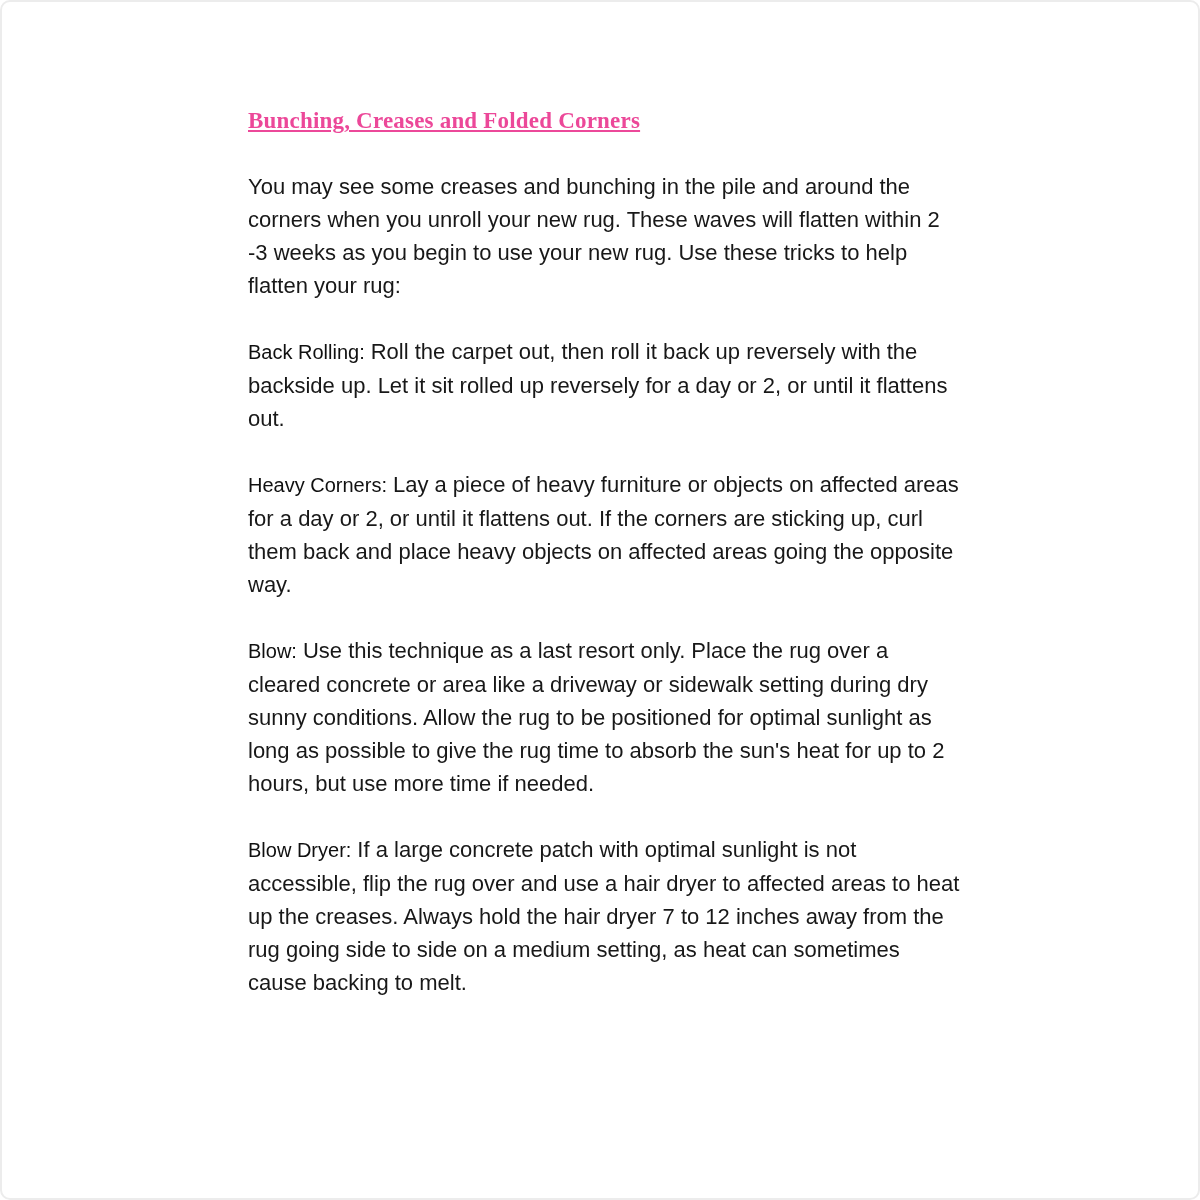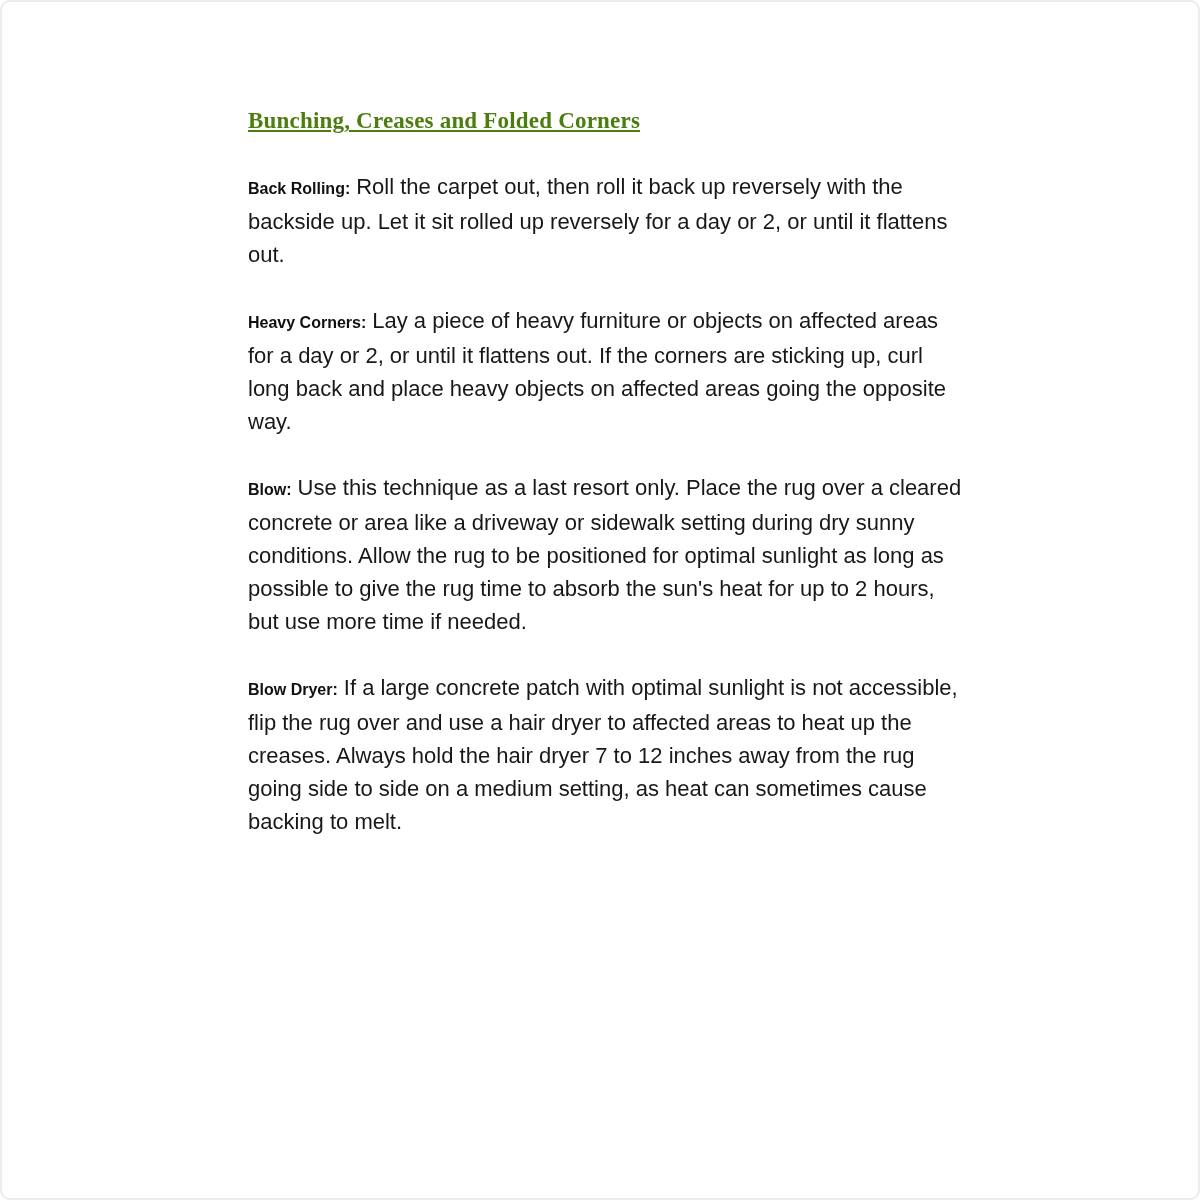--- a/index.html
+++ b/index.html
@@ -25,57 +25,58 @@
   .page {
     position: absolute;
     left: 248px;
     top: 108px;
     width: 714px;
   }
   .doc-heading {
     font-family: "Liberation Serif", "DejaVu Serif", serif;
     font-weight: bold;
     font-size: 23px;
-    color: #4d7c0f;
+    color: #ec4899;
     text-decoration: underline;
     margin: 0 0 36px 0;
     letter-spacing: 0.2px;
   }
   .para {
     font-size: 22px;
     line-height: 33px;
     margin: 0 0 33px 0;
     color: #181818;
   }
   .para strong {
-    font-weight: bold;
-    font-size: 16px;
+    font-weight: normal;
+    font-size: 20px;
     color: #101010;
     margin-right: 6px;
   }
   .para:last-child {
     margin-bottom: 16px;
   }
 </style>
 </head>
 <body>
 
 <div class="frame"></div>
 
 <div class="page">
 
   <h1 class="doc-heading">Bunching, Creases and Folded Corners</h1>
 
+  <p class="para">You may see some creases and bunching in the pile and around the corners when you unroll your new rug. These waves will flatten within 2 -3 weeks as you begin to use your new rug. Use these tricks to help flatten your rug:</p>
 
   <p class="para">
     <strong>Back Rolling:</strong><span>Roll the carpet out, then roll it back up reversely with the backside up. Let it sit rolled up reversely for a day or 2, or until it flattens out.</span>
   </p>
 
   <p class="para">
-    <strong>Heavy Corners:</strong><span>Lay a piece of heavy furniture or objects on affected areas for a day or 2, or until it flattens out. If the corners are sticking up, curl long back and place heavy objects on affected areas going the opposite way.</span>
+    <strong>Heavy Corners:</strong><span>Lay a piece of heavy furniture or objects on affected areas for a day or 2, or until it flattens out. If the corners are sticking up, curl them back and place heavy objects on affected areas going the opposite way.</span>
   </p>
 
   <p class="para">
     <strong>Blow:</strong><span>Use this technique as a last resort only. Place the rug over a cleared concrete or area like a driveway or sidewalk setting during dry sunny conditions. Allow the rug to be positioned for optimal sunlight as long as possible to give the rug time to absorb the sun's heat for up to 2 hours, but use more time if needed.</span>
   </p>
 
   <p class="para">
     <strong>Blow Dryer:</strong><span>If a large concrete patch with optimal sunlight is not accessible, flip the rug over and use a hair dryer to affected areas to heat up the creases. Always hold the hair dryer 7 to 12 inches away from the rug going side to side on a medium setting, as heat can sometimes cause backing to melt.</span>
   </p>
 

